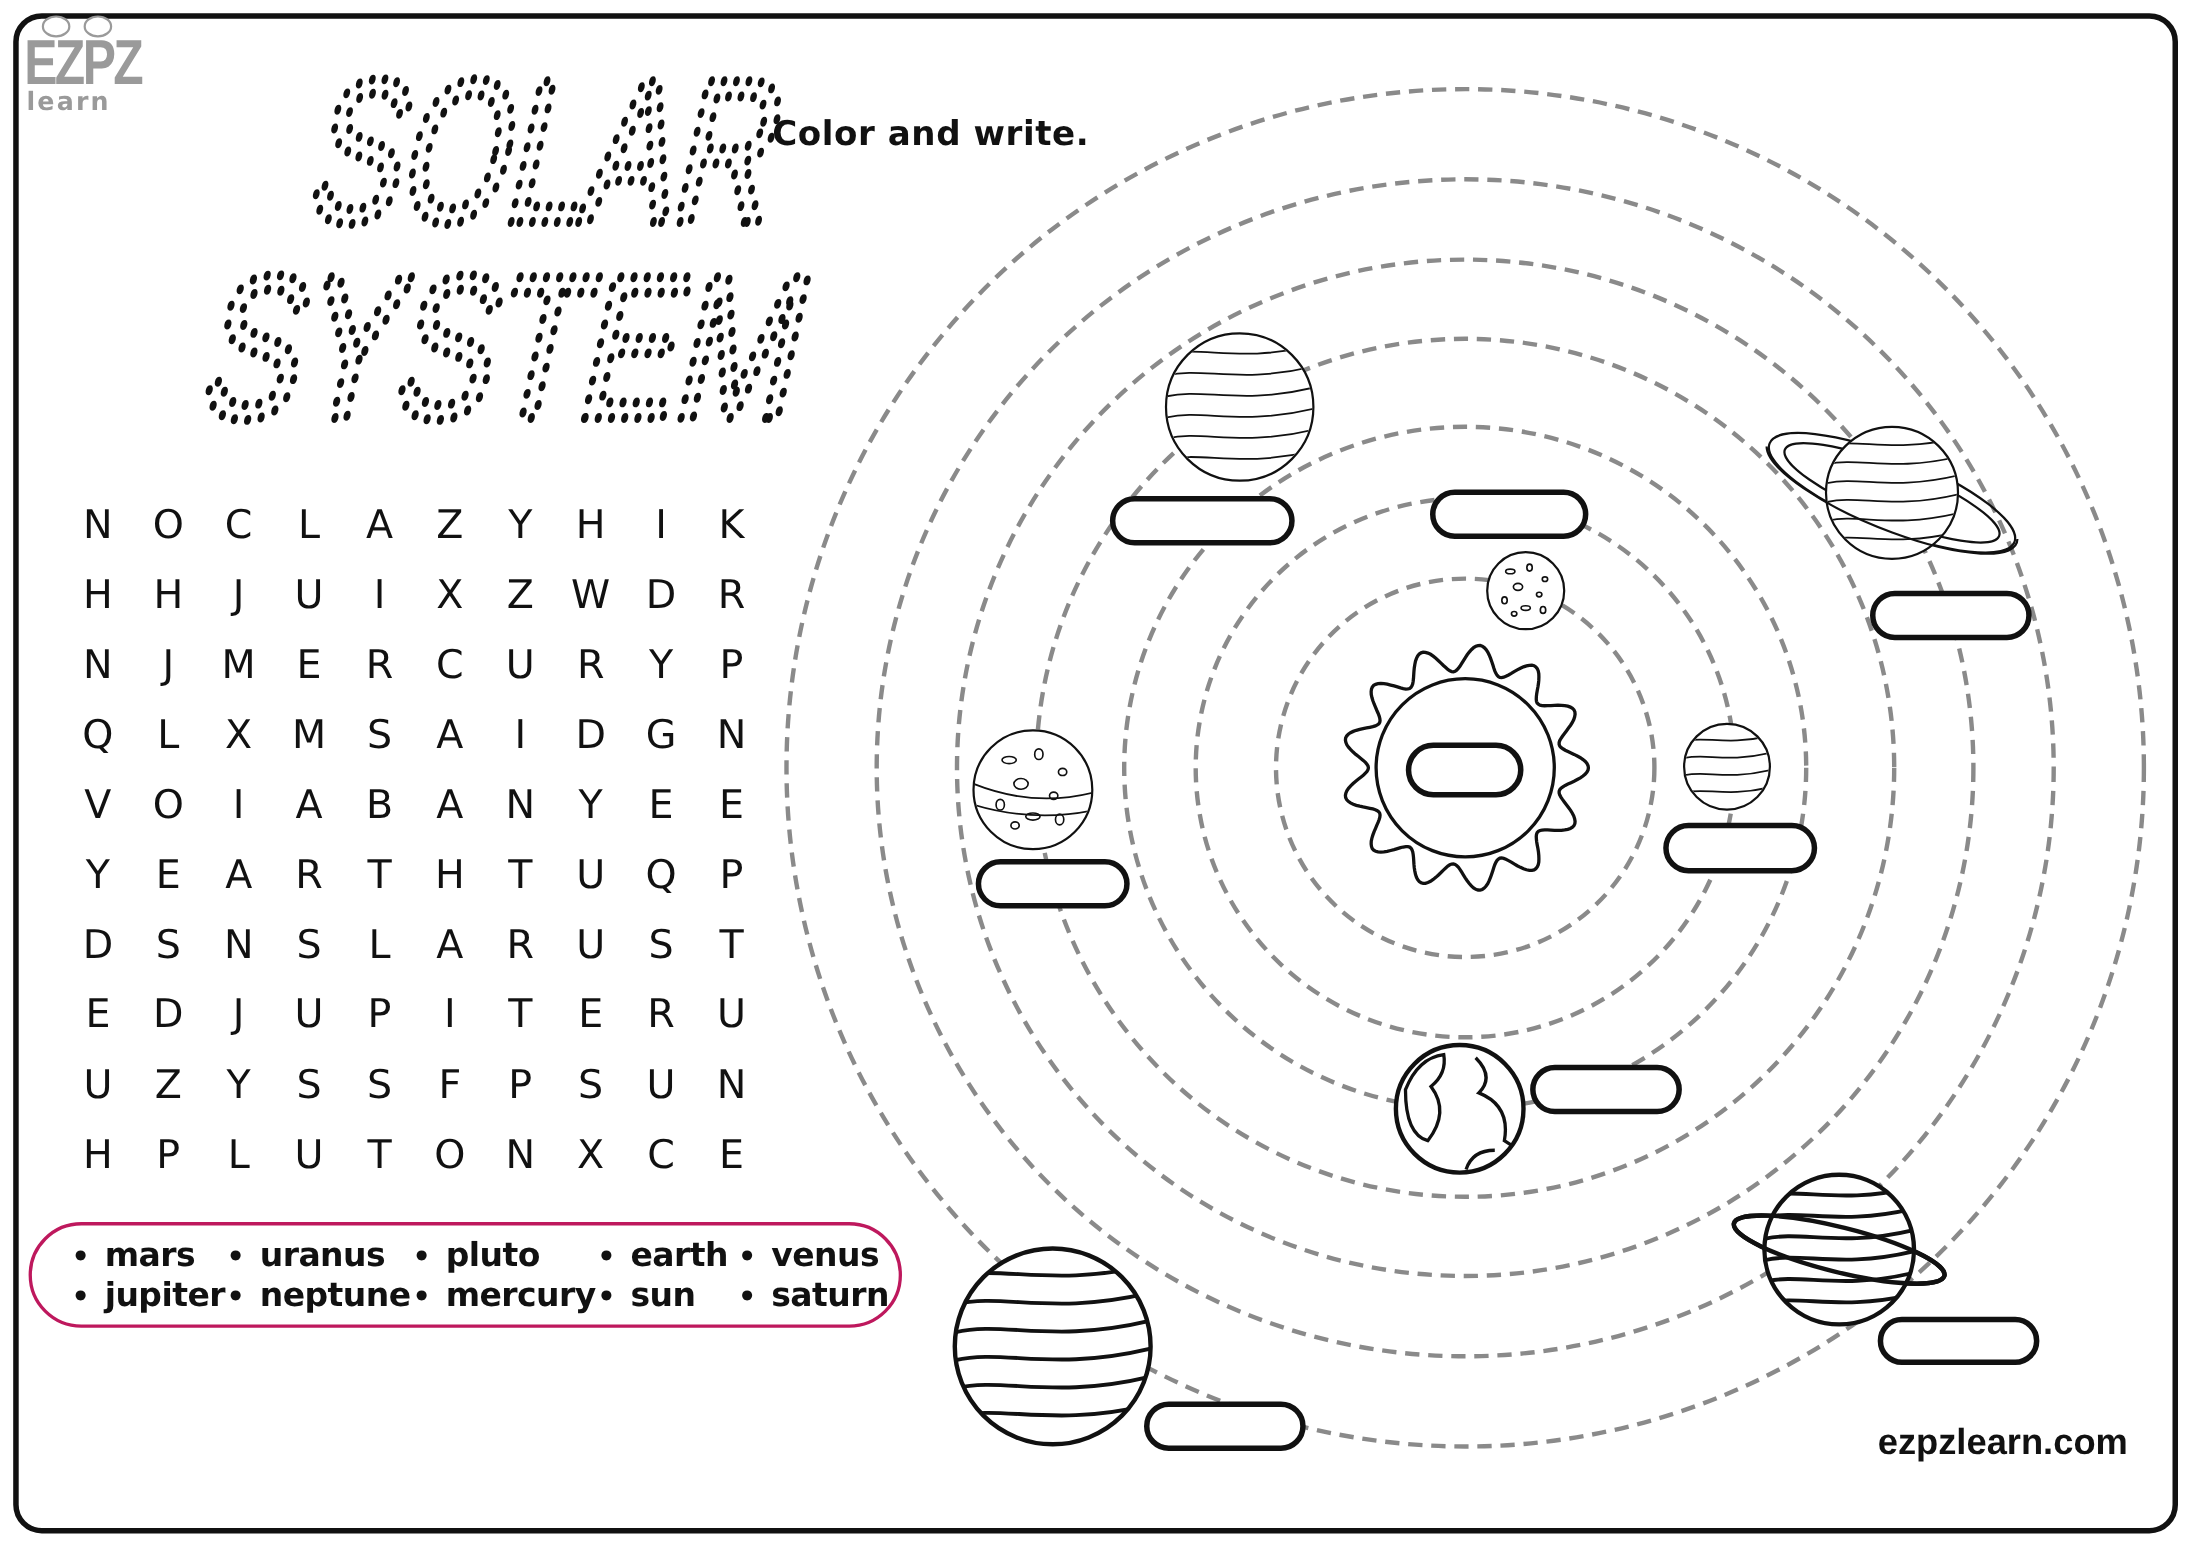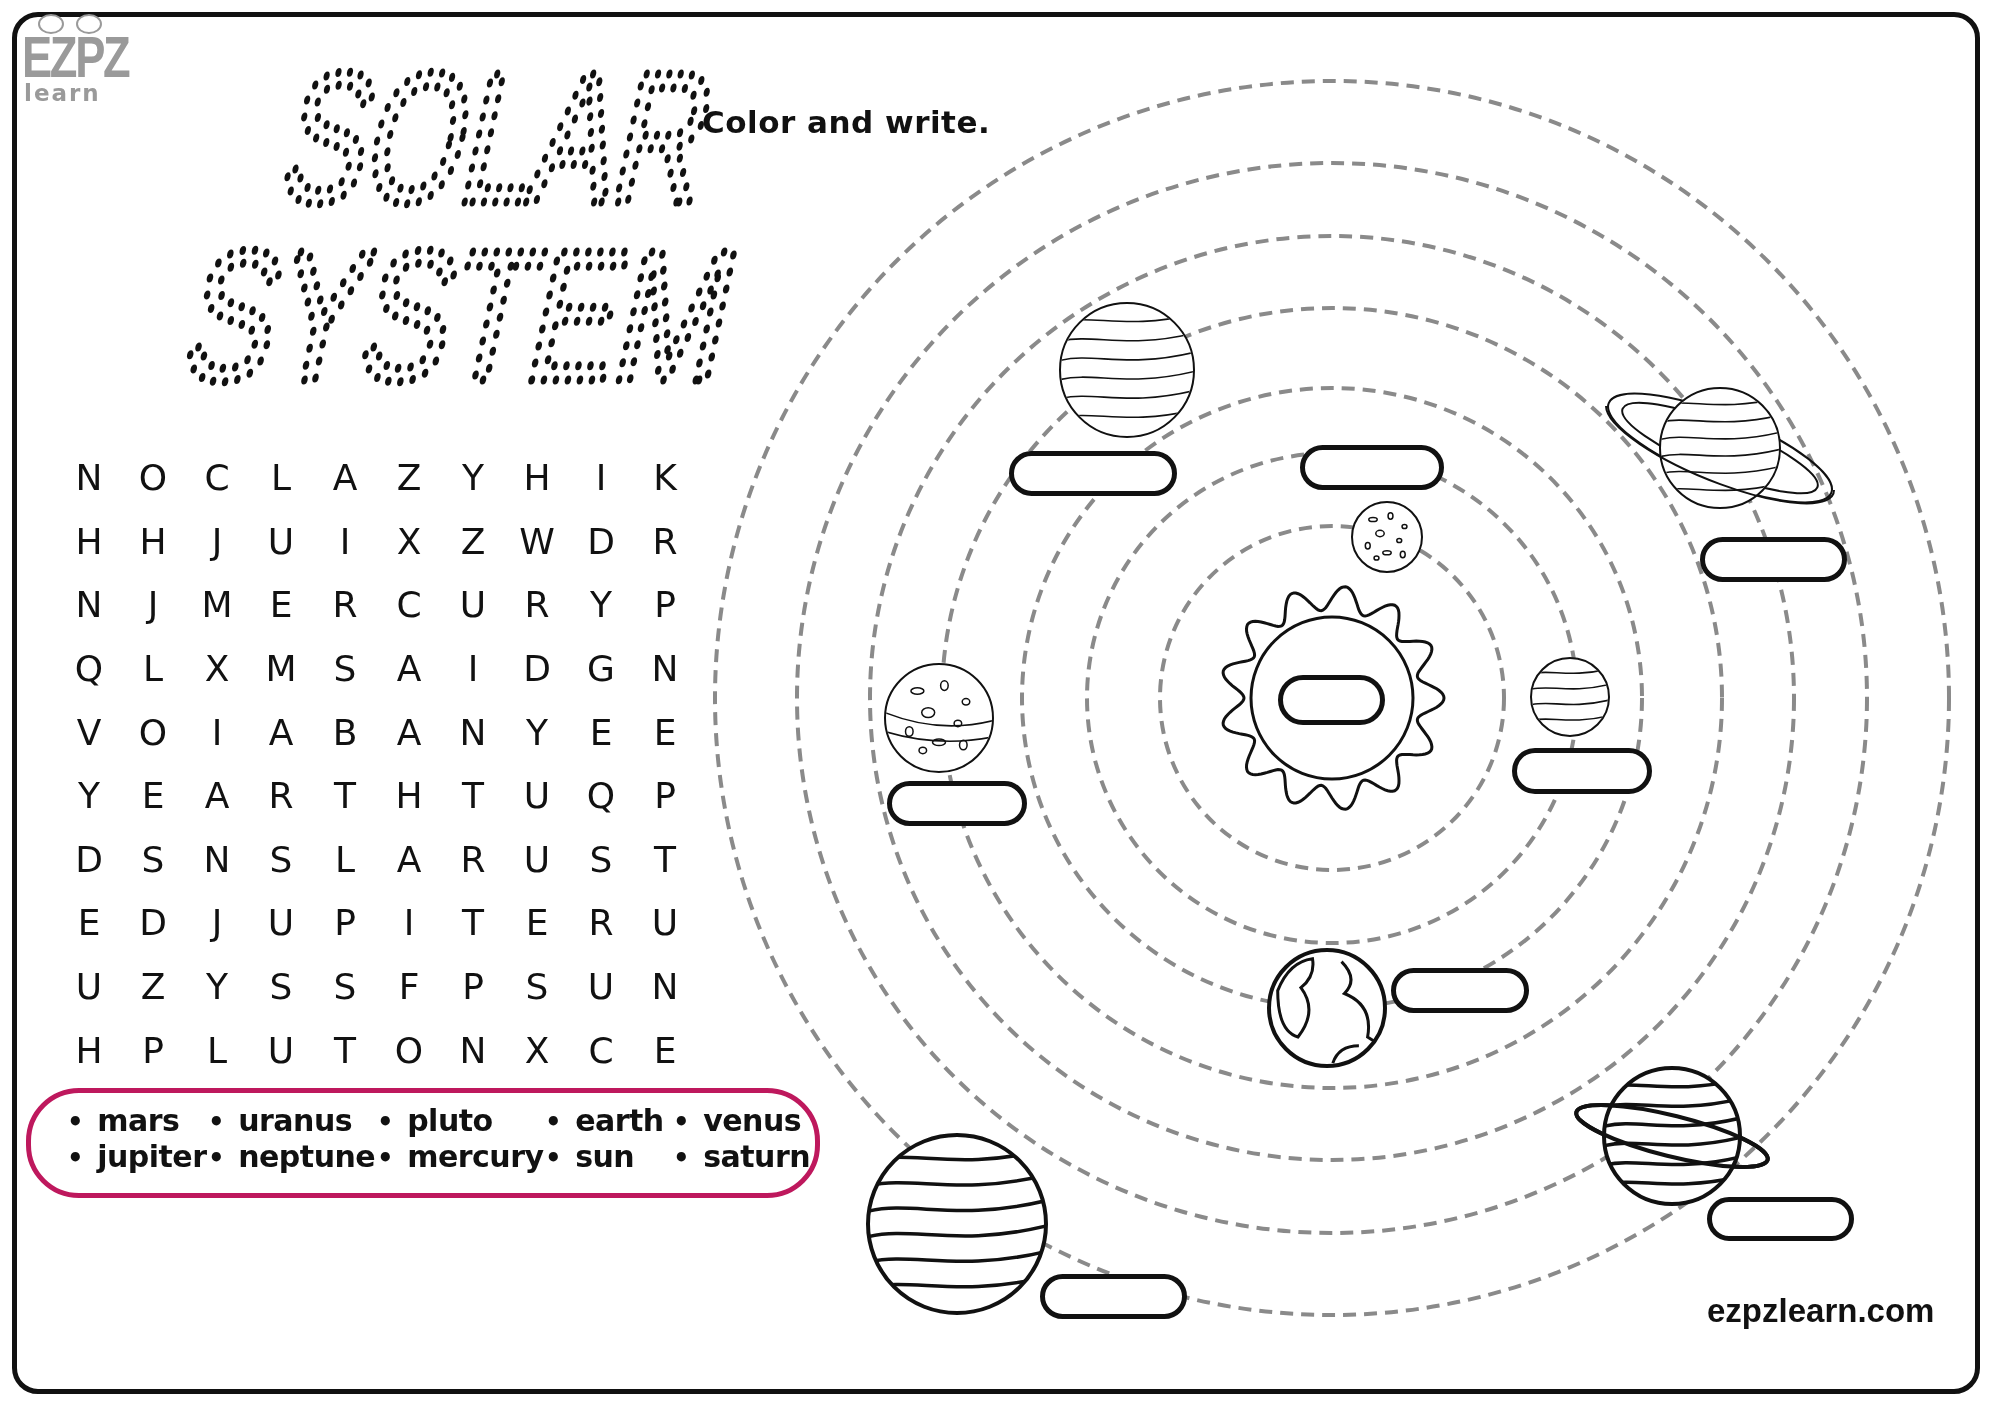--- a/index.html
+++ b/index.html
@@ -7,21 +7,21 @@
   .frame { position:absolute; left:12px; top:12px; width:1968px; height:1382px; border:5px solid #111; border-radius:26px; box-sizing:border-box; }
   .logo { position:absolute; left:20px; top:14px; width:118px; height:86px; }
   .logo .ezpz { position:absolute; left:2px; top:14px; font-family:"Liberation Sans", sans-serif; font-weight:bold; font-size:58px; letter-spacing:-3px; color:#9a9a9a; transform:scaleX(0.78); transform-origin:left top; line-height:1; }
   .logo .learn { position:absolute; left:4px; top:68px; font-family:"DejaVu Sans", sans-serif; font-weight:bold; font-size:23px; color:#9a9a9a; letter-spacing:2px; line-height:1; }
   .logo .eyes { position:absolute; top:0; width:22px; height:16px; border:2px solid #9a9a9a; border-radius:50%; background:#fff; }
   .title-svg { position:absolute; left:170px; top:40px; width:590px; height:360px; }
   .instruction { position:absolute; left:702px; top:104px; font-family:"DejaVu Sans", sans-serif; font-weight:bold; font-size:31px; color:#111; letter-spacing:0.5px; white-space:nowrap; }
   .grid { position:absolute; left:57px; top:446px; }
   .grid .row { display:flex; height:63.6px; align-items:center; }
   .grid .cell { width:64px; text-align:center; font-family:"DejaVu Sans", sans-serif; font-size:36px; color:#111; }
-  .wordbank { position:absolute; left:26px; top:1088px; width:794px; height:110px; border:5px solid #be185d; border-radius:53px; box-sizing:border-box; }
+  .wordbank { position:absolute; left:26px; top:1111px; width:794px; height:96px; border:3px solid #be185d; border-radius:53px; box-sizing:border-box; }
   .word { position:absolute; font-family:"DejaVu Sans", sans-serif; font-weight:bold; font-size:30px; color:#111; white-space:nowrap; letter-spacing:-0.5px; }
   .word .bullet { display:inline-block; margin-right:14px; font-size:26px; }
   .orbits { position:absolute; left:0; top:0; width:2000px; height:1414px; }
   .label-box { position:absolute; border:5px solid #111; border-radius:30px; background:#fff; box-sizing:border-box; }
   .footer { position:absolute; left:1707px; top:1292px; font-family:"Liberation Sans", sans-serif; font-weight:bold; font-size:33px; color:#111; white-space:nowrap; }
 </style>
 </head>
 <body>
 
 <div class="frame"></div>

